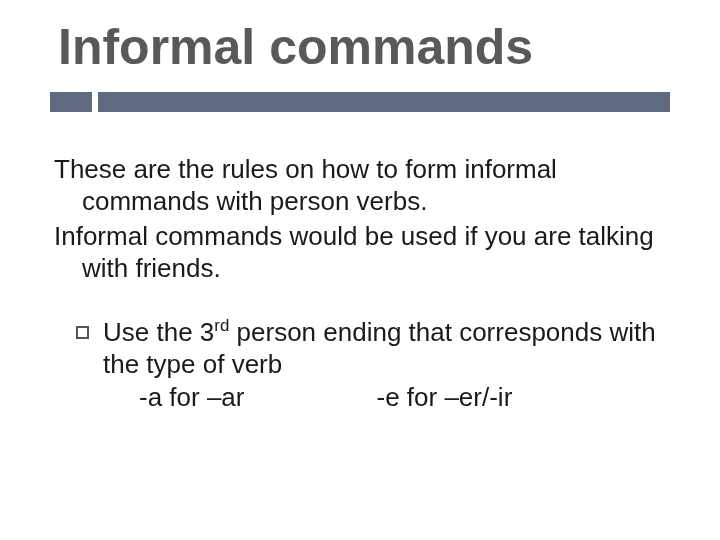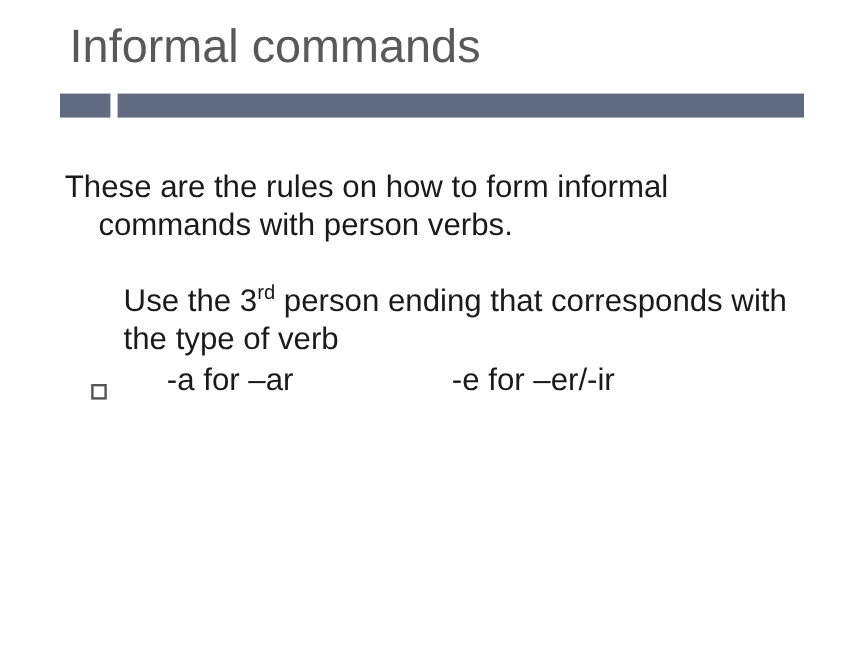--- a/index.html
+++ b/index.html
@@ -14,23 +14,23 @@
       font-family: Arial, Helvetica, sans-serif;
       overflow: hidden;
     }
     .slide {
       width: 100%;
       height: 100%;
       padding: 18px 50px 30px 50px;
       position: relative;
     }
     .title {
-      font-size: 39px;
+      font-size: 50px;
       color: #595959;
-      font-weight: 400;
+      font-weight: 700;
       margin-bottom: 16px;
       margin-left: 8px;
     }
     .rule-bar {
       display: flex;
       height: 20px;
       margin-bottom: 42px;
     }
     .rule-accent {
       width: 42px;
@@ -55,21 +55,21 @@
       text-indent: -28px;
     }
     .para + .para {
       margin-top: 0;
     }
     .spacer {
       height: 28px;
     }
     .bullet-block {
       display: flex;
-      align-items: flex-end;
+      align-items: flex-start;
       padding-left: 22px;
     }
     .bullet-marker {
       width: 13px;
       height: 13px;
       border: 2px solid #555;
       flex-shrink: 0;
       margin-top: 9px;
       margin-right: 14px;
     }
@@ -96,20 +96,21 @@
 <div class="slide">
   <h1 class="title">Informal commands</h1>
 
   <div class="rule-bar">
     <div class="rule-accent"></div>
     <div class="rule-main"></div>
   </div>
 
   <div class="content">
     <div class="para para-indent">These are the rules on how to form informal commands with person verbs.</div>
+    <div class="para para-indent">Informal commands would be used if you are talking with friends.</div>
 
     <div class="spacer"></div>
 
     <div class="bullet-block">
       <div class="bullet-marker"></div>
       <div class="bullet-text">
         <span>Use the 3</span><span class="sup">rd</span><span> person ending that corresponds with the type of verb</span>
         <div class="examples">
           <span>-a for –ar</span><span class="ex-gap"></span><span>-e for –er/-ir</span>
         </div>

